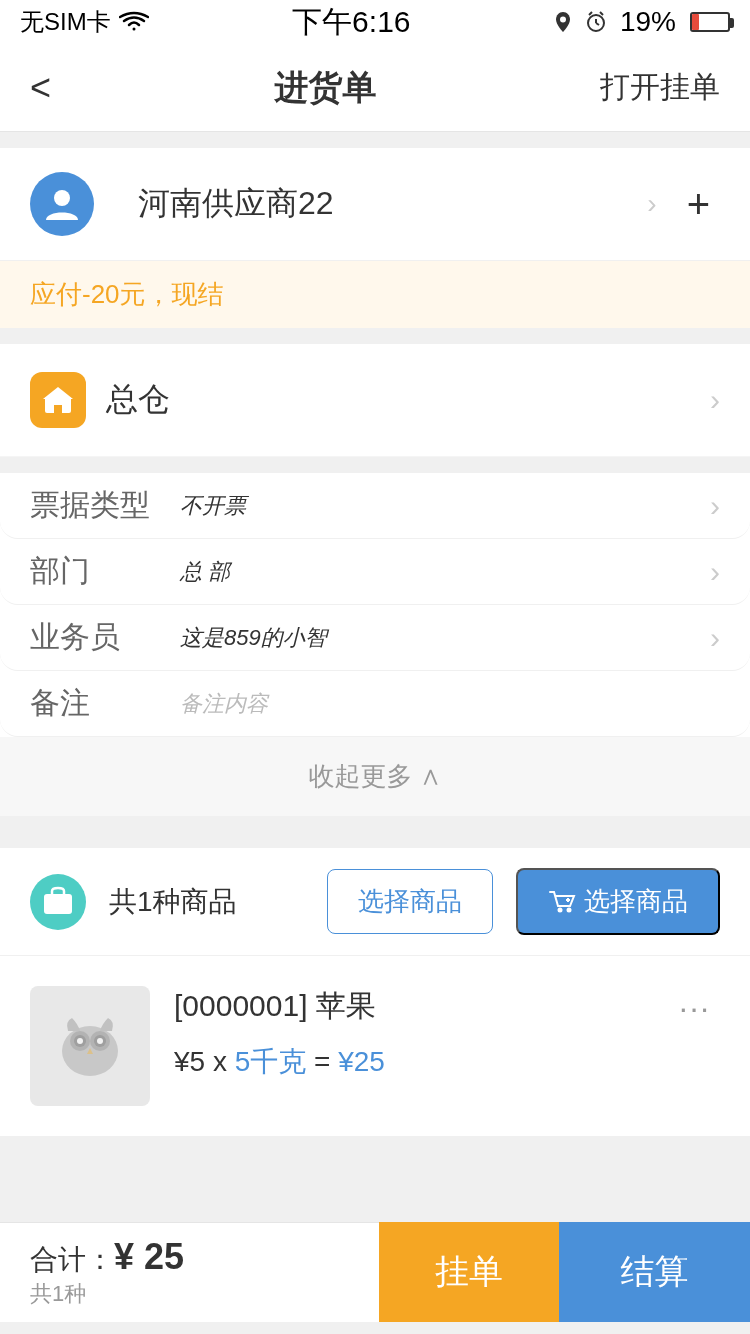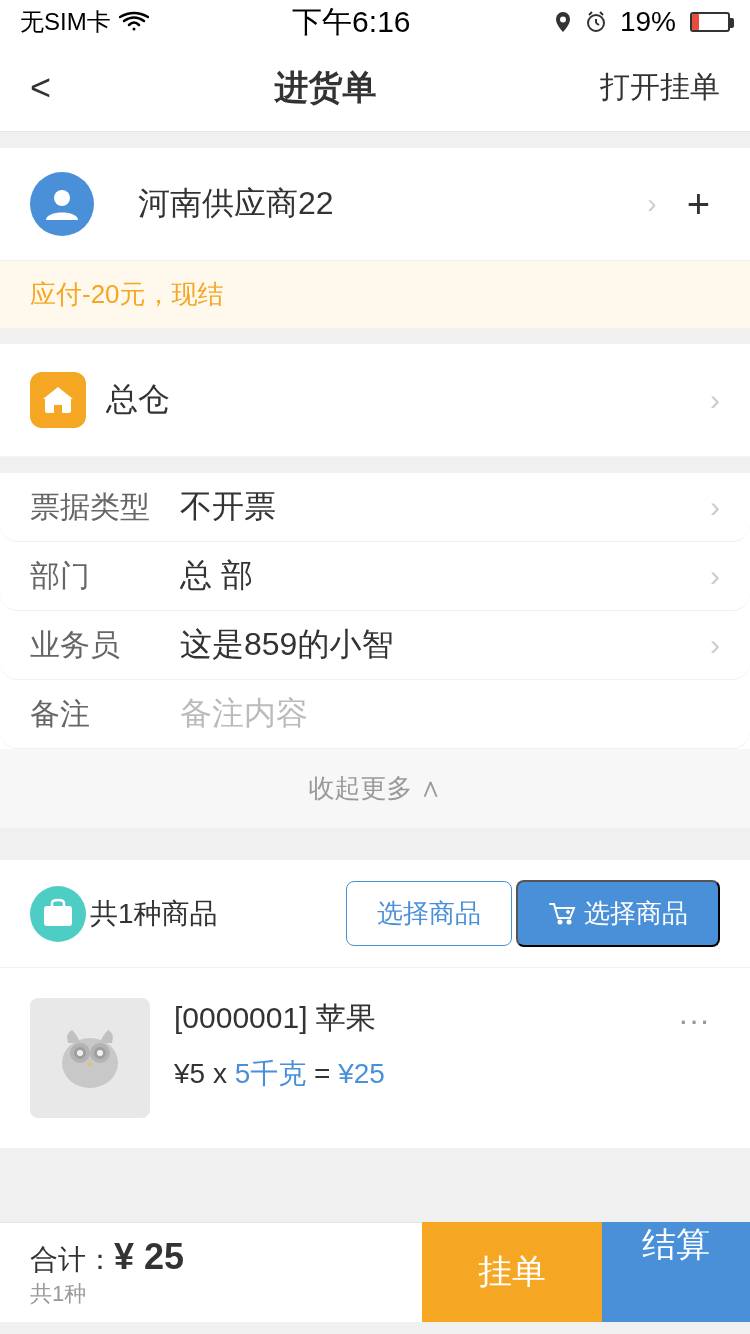--- a/index.html
+++ b/index.html
@@ -152,23 +152,24 @@
       border-radius: 18px;
     }
     .form-key {
       font-size: 30px;
       color: #666;
       width: 140px;
       flex-shrink: 0;
     }
     .form-value {
       flex: 1;
-      font-size: 32px;
+      font-size: 22px;
       color: #333;
       padding-left: 10px;
+      font-style: italic;
     }
     .form-value.placeholder {
       color: #bbb;
     }
 
     
     .collapse-row {
       display: flex;
       align-items: center;
       justify-content: center;
@@ -178,21 +179,21 @@
       color: #999;
       cursor: pointer;
     }
 
     
     .products-header {
       display: flex;
       align-items: center;
       padding: 20px 30px;
       background: #fff;
-      gap: 4px;
+      gap: 23px;
       margin-top: 16px;
     }
     .products-icon {
       width: 56px; height: 56px; border-radius: 50%; background: #4ecdc4;
       display: flex; align-items: center; justify-content: center;
       flex-shrink: 0;
     }
     .products-count {
       flex: 1;
       font-size: 28px;
@@ -289,23 +290,23 @@
     }
     .bottom-btn-hang {
       width: 180px;
       background: #f5a623;
       display: flex; align-items: center; justify-content: center;
       font-size: 34px;
       color: #fff;
       cursor: pointer;
     }
     .bottom-btn-checkout {
-      width: 148px;
+      width: 191px;
       background: #4a90d9;
-      display: flex; align-items: flex-start; justify-content: center;
+      display: flex; align-items: center; justify-content: center;
       font-size: 34px;
       color: #fff;
       cursor: pointer;
     }
 
     .main-content {
       padding-bottom: 110px;
     }
 
     

